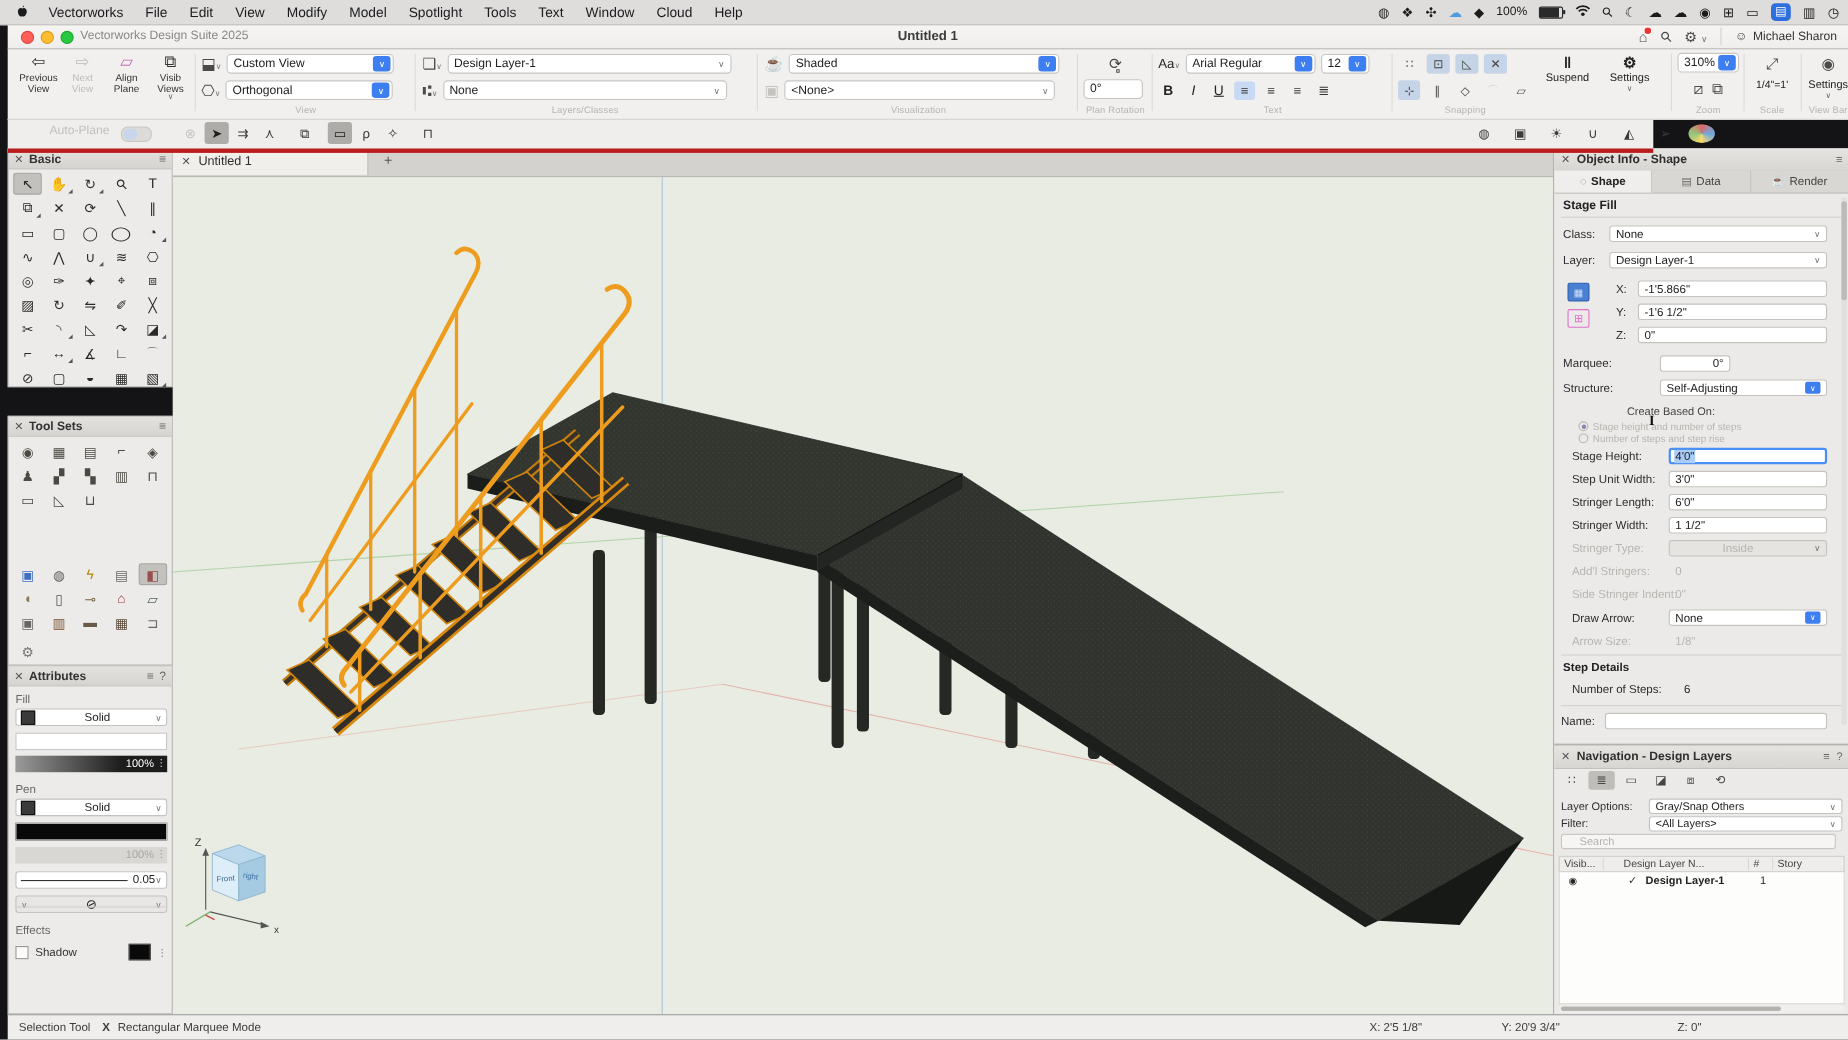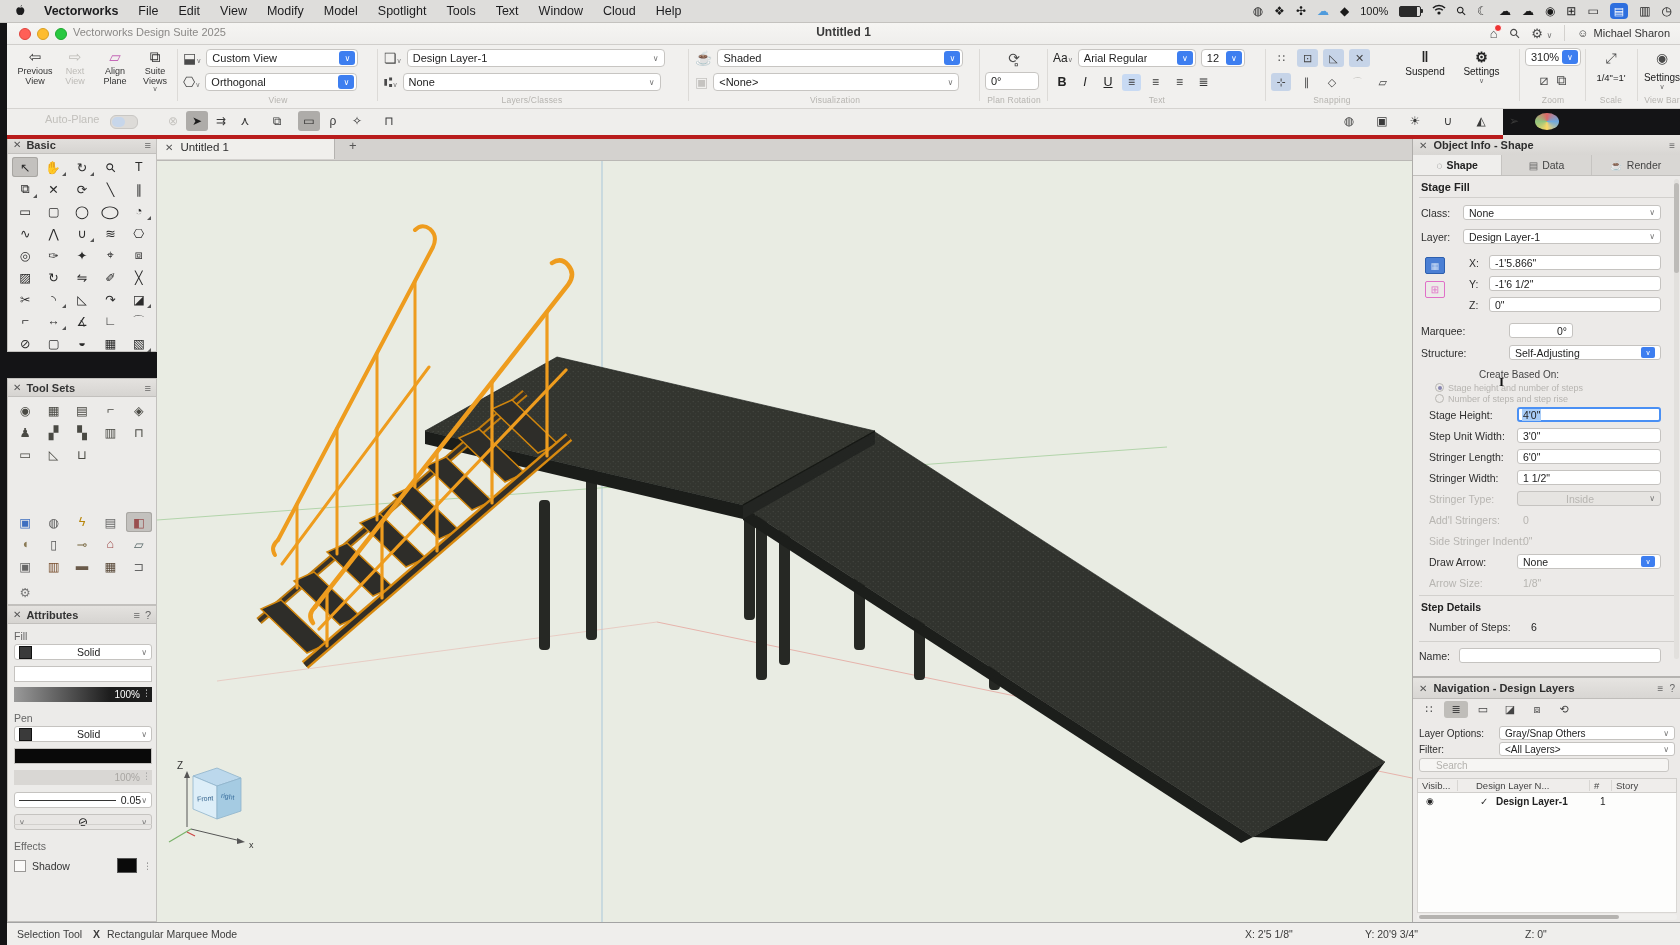--- a/index.html
+++ b/index.html
@@ -1,21 +1,21 @@
 <!DOCTYPE html>
 <html><head>
 <meta charset="utf-8">
 <style>
   html,body{margin:0;padding:0}
   body{width:1680px;height:945px;background:#141416;font-family:"Liberation Sans",sans-serif;overflow:hidden;position:relative;-webkit-font-smoothing:antialiased}
   
   #menubar{position:absolute;left:0;top:0;width:1680px;height:22px;background:#dedddb;display:flex;align-items:center;border-bottom:1px solid #c4c2bf;z-index:40}
   #menu-items{display:flex;align-items:center;height:100%}
   #menu-items .mi{padding:0 10px;font-size:12.5px;color:#1c1c1e;line-height:22px}
-  #menu-items .mi:first-child{font-weight:bold}
+  #menu-items .mi:first-child{font-weight:normal}
   #apple{padding:0 8px 0 14px;display:flex;align-items:center}
   #menu-status{position:absolute;right:8px;top:0;height:22px;display:flex;align-items:center;gap:11px}
   #menu-status .si{font-size:12px;color:#1a1a1a;line-height:22px}
   #menu-status .si-txt{font-size:11px}
   .mag{display:inline-block;transform:rotate(-45deg)}
   .batt{display:inline-block;width:20px;height:9px;border:1px solid #2a2a2a;border-radius:2px;position:relative;background:linear-gradient(90deg,#2a2a2a 0 85%,transparent 85%)}
   .batt::after{content:"";position:absolute;right:-3px;top:2px;width:2px;height:4px;background:#2a2a2a;border-radius:0 1px 1px 0}
   .appbadge{background:#2e6fde;color:#fff !important;border-radius:4px;padding:0 4px;height:16px;line-height:16px !important;font-size:11px !important}
   
   #titlebar{position:absolute;left:7px;top:22px;width:1673px;height:22px;background:linear-gradient(#f6f5f3,#efeeec);border-bottom:1px solid #d0cecb;z-index:39}
@@ -219,21 +219,21 @@
       </span><span class="navbtn dim">
         <span class="nicon">⇨</span>
         <span class="nlab">Next</span>
         <span class="nlab">View</span>
       </span><span class="navbtn">
         <span class="nicon" style="color:#c569b8">▱</span>
         <span class="nlab">Align</span>
         <span class="nlab">Plane</span>
       </span><span class="navbtn">
         <span class="nicon">⧉</span>
-        <span class="nlab">Suite</span>
+        <span class="nlab">Visib</span>
         <span class="nlab">Views</span>
         <span class="chev">∨</span>
       </span></div>
   <div class="tbsep" style="left:170px"></div>
 
   <div class="tbsec" style="left:176px;width:190px">
     <div class="tbrow">
       <span class="tbic">⬓<span class="tbic small-chev">∨</span></span>
       <div class="dd blue" style="width:152px">
           <span class="ddtxt">Custom View</span>

